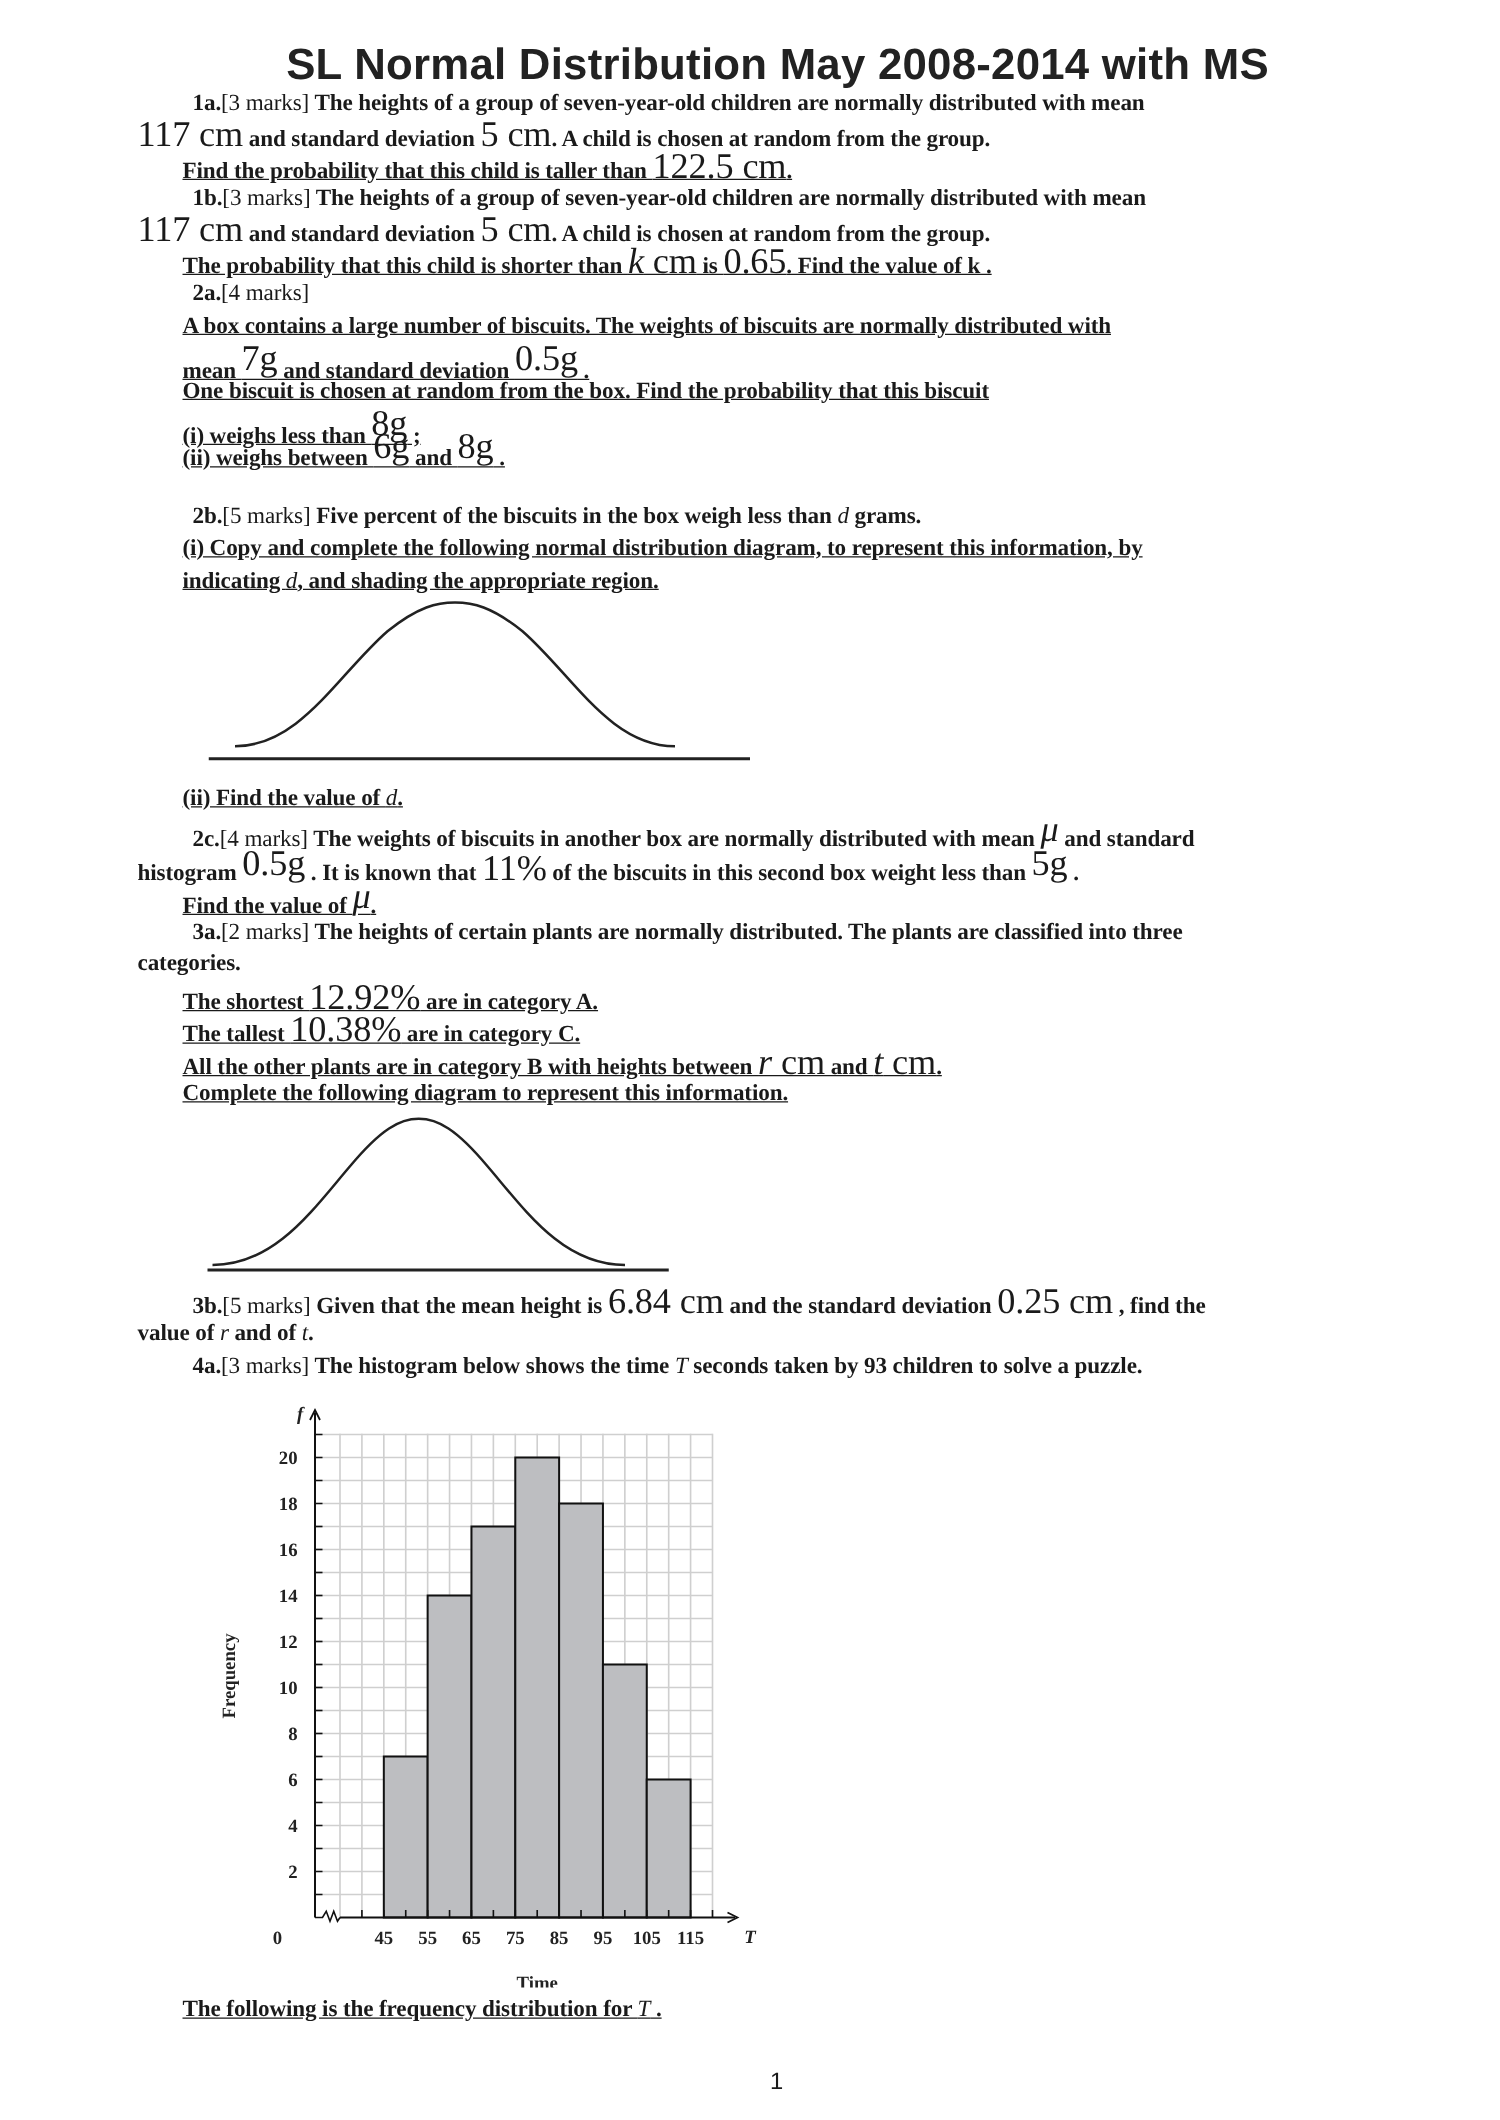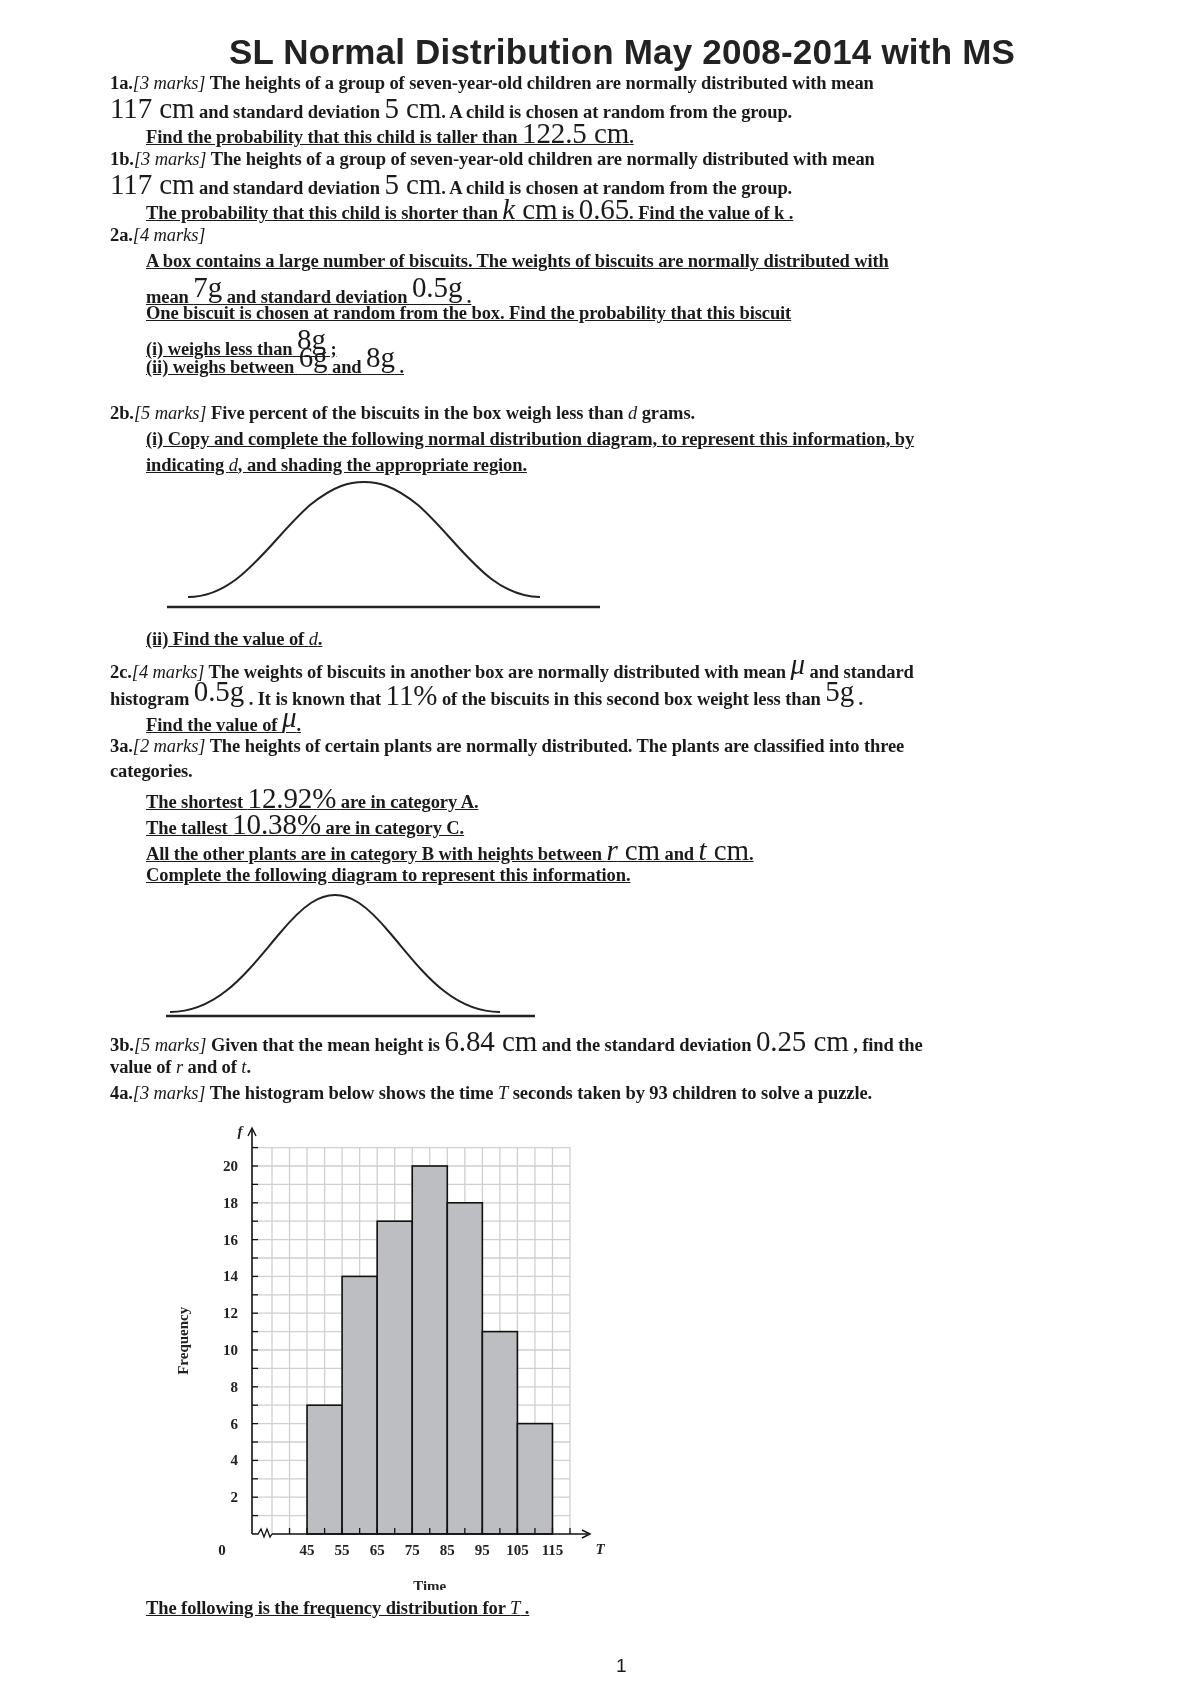--- a/index.html
+++ b/index.html
@@ -4,22 +4,22 @@
 <style>
   html, body { margin: 0; padding: 0; background: #ffffff; }
   body { width: 1200px; height: 1696px; position: relative; overflow: hidden;
          font-family: "Liberation Serif", serif; color: #1a1a1a; }
   .title { position: absolute; top: 32px; left: 0; width: 1184px; text-align: center;
            font-family: "Liberation Sans", sans-serif; font-weight: bold; font-size: 35px;
            letter-spacing: 0.2px; color: #222; margin-left: 30px; }
   .line { position: absolute; left: 110px; font-size: 18.5px; white-space: nowrap; line-height: 26px;
           font-weight: bold; letter-spacing: -0.1px; }
   .ind { left: 146px; text-decoration: underline; }
-  .qn { font-weight: bold; }
-  .marks { font-style: italic; font-weight: normal; }
+  .qn { font-weight: bold; margin-left: 44px; }
+  .marks { font-weight: normal; }
   .m { font-size: 29px; font-weight: normal; }
   .mi { font-style: italic; font-weight: normal; }
   svg { position: absolute; }
   .pageno { position: absolute; top: 1655px; left: 616px; font-family: "Liberation Sans", sans-serif; font-size: 19px; }
   .tick { font-family: "Liberation Serif", serif; font-size: 15px; fill: #222; font-weight: bold; }
 </style>
 </head>
 <body>
 
 <div class="title">SL Normal Distribution May 2008-2014 with MS</div>

